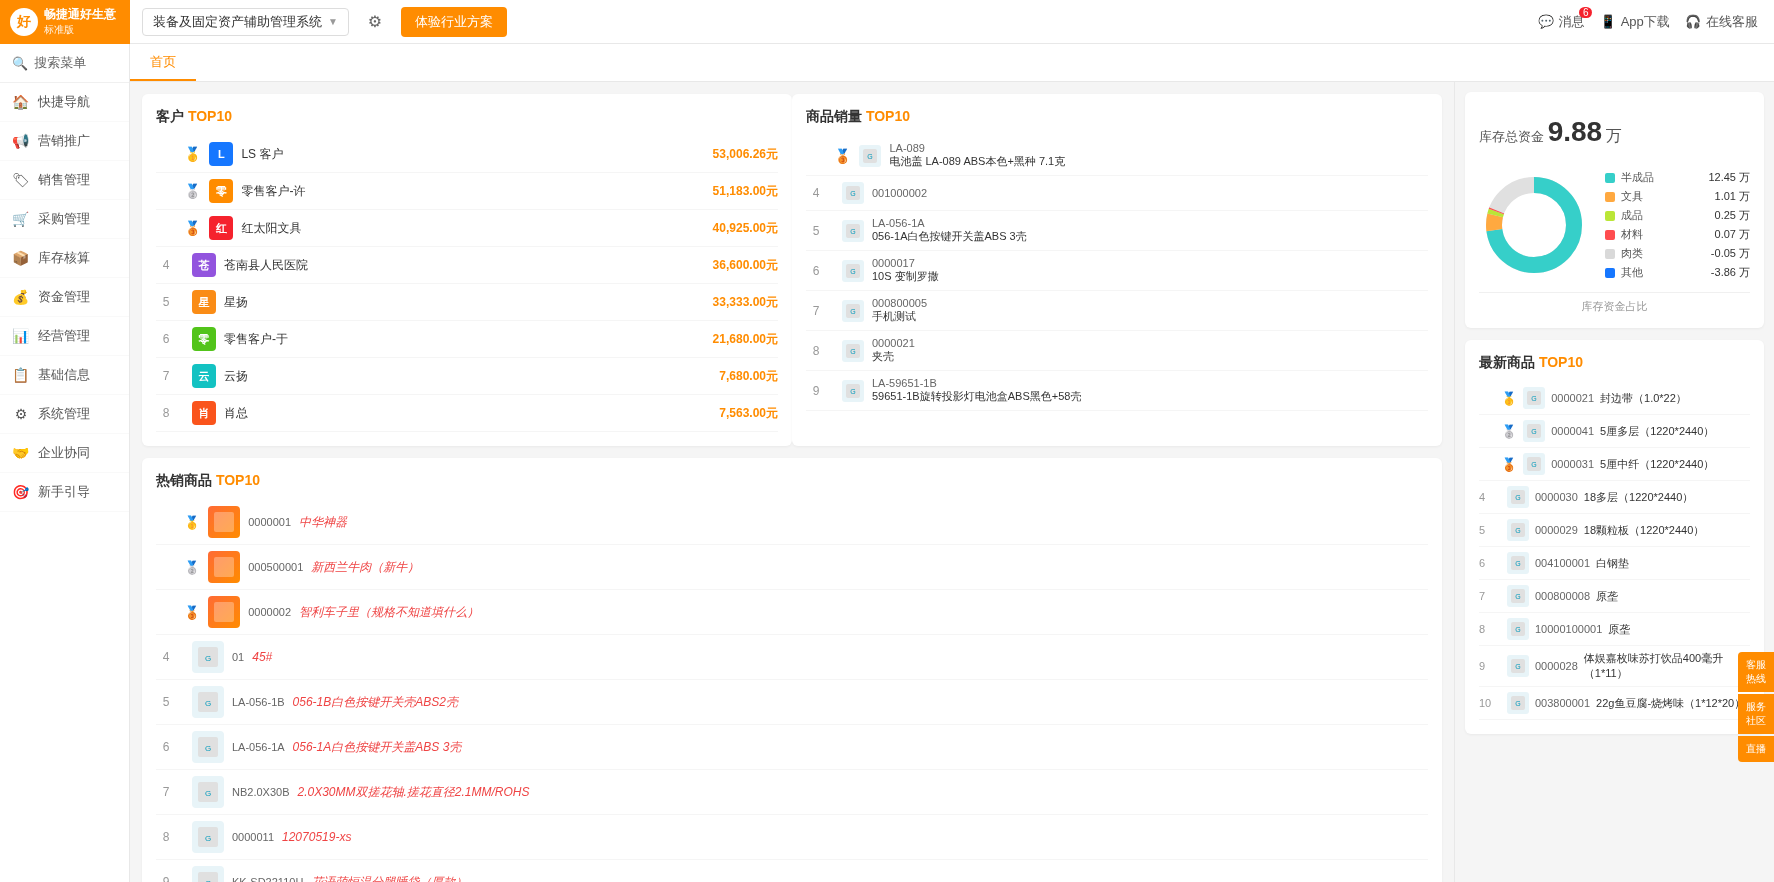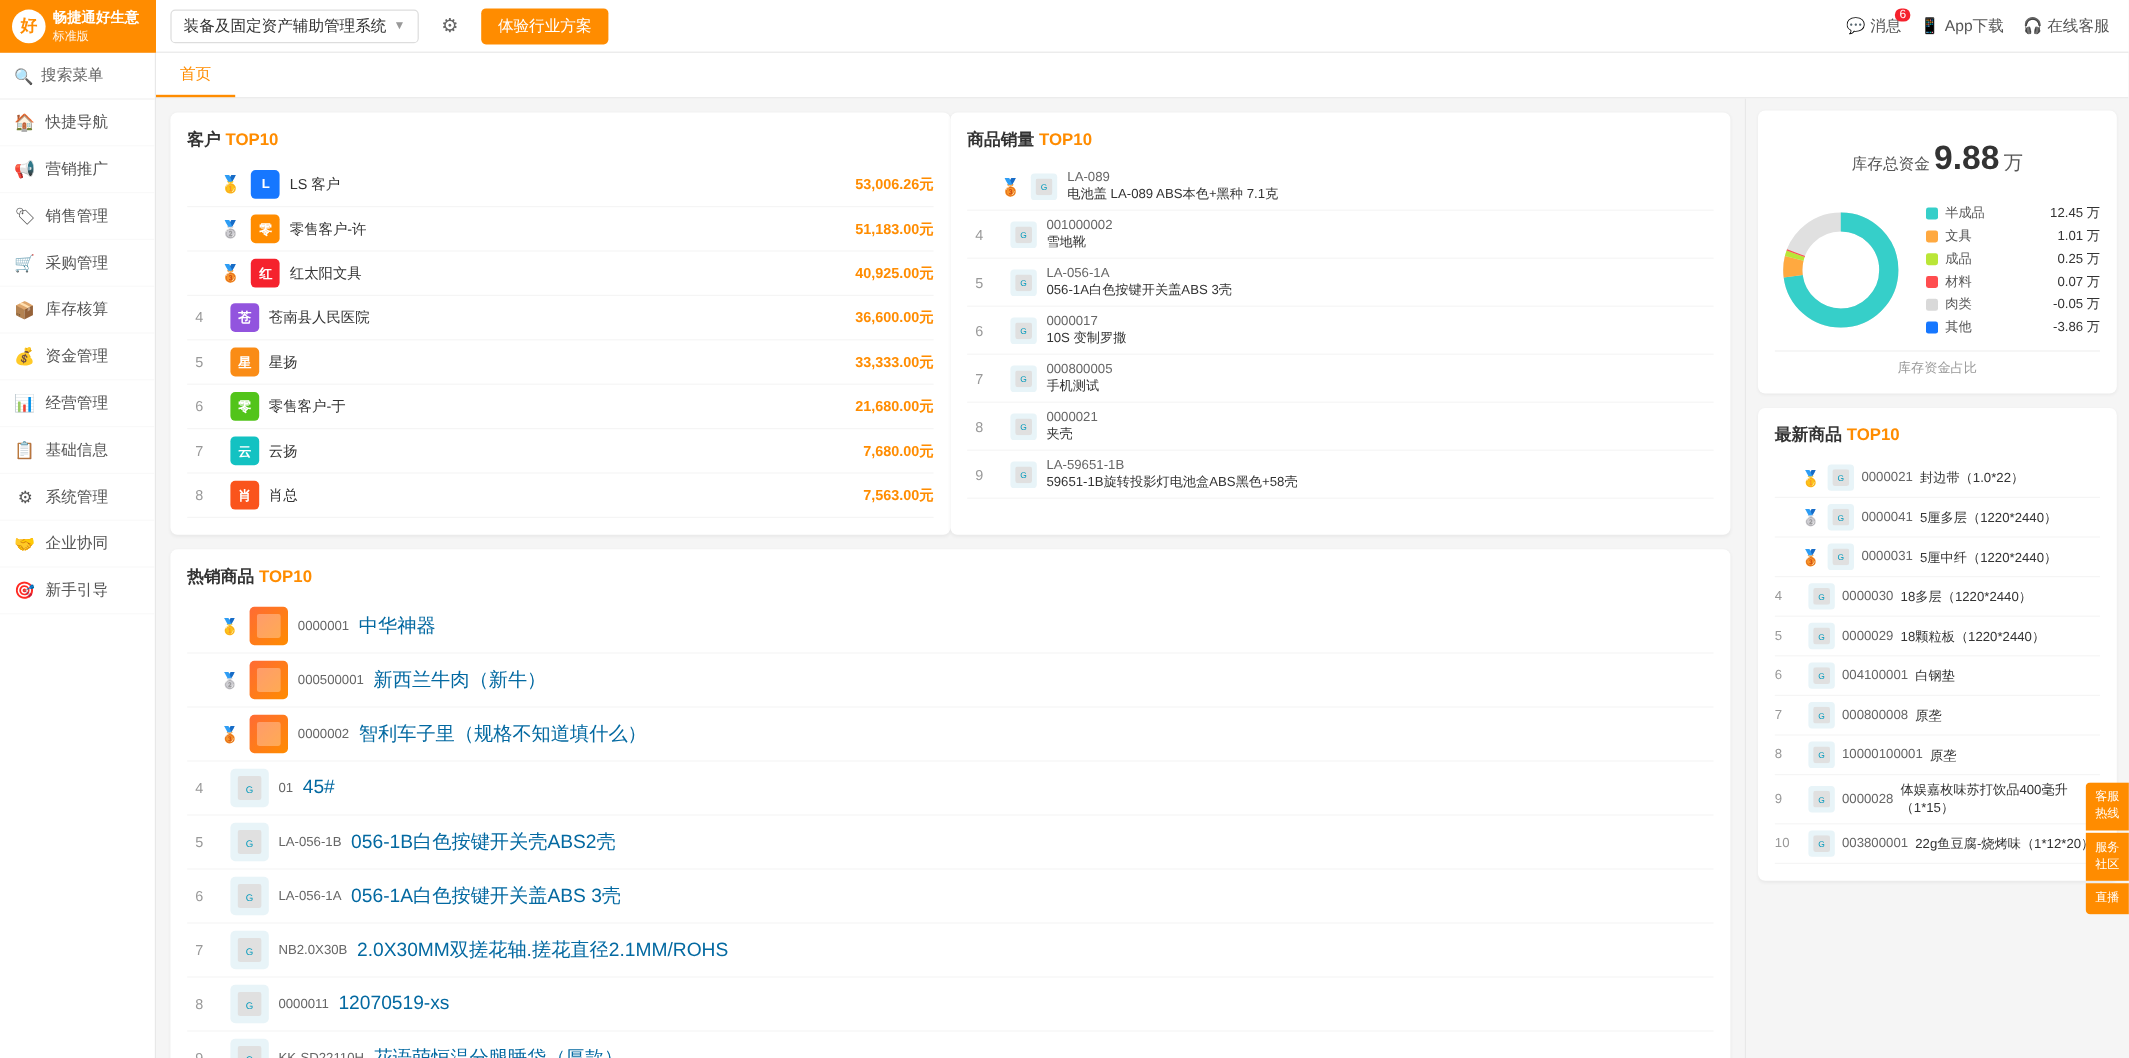--- a/index.html
+++ b/index.html
@@ -232,25 +232,25 @@
     .product-img {
       width: 32px; height: 32px;
       background: #e0e0e0;
       border-radius: 4px;
       flex-shrink: 0;
       display: flex; align-items: center; justify-content: center;
       font-size: 10px; color: #999;
       overflow: hidden;
     }
     .product-code { font-size: 11px; color: #666; }
-    .product-name { font-size: 16px; color: #0369a1; flex: 1; }
+    .product-name { font-size: 12px; color: #ef4444; flex: 1; font-style: italic; }
 
     
     .inventory-total {
-      text-align: center;
+      text-align: left;
       padding: 10px 0;
     }
     .inventory-total .label { font-size: 13px; color: #555; }
     .inventory-total .value { font-size: 28px; font-weight: bold; color: #333; }
     .inventory-total .unit { font-size: 16px; color: #555; }
 
     .donut-chart-container {
       display: flex;
       align-items: center;
       gap: 16px;
@@ -544,21 +544,20 @@
     <span class="rank-num">4</span>
     <span class="rank-medal"></span>
     <div class="lp-img">
       <svg width="14" height="14" viewBox="0 0 14 14">
                       <rect width="14" height="14" rx="2" fill="#e0e0e0"></rect>
                       <text x="7" y="10" text-anchor="middle" font-size="7" fill="#09b">G</text>
                     </svg>
     </div>
     <div style="flex:1;min-width:0;">
       <div style="font-size:11px;color:#666;">001000002</div>
-      <div style="font-size:11px;color:#333;white-space:nowrap;overflow:hidden;text-overflow:ellipsis;">雪地靴</div>
     </div>
   </div>
                 <div class="rank-row">
     <span class="rank-num">5</span>
     <span class="rank-medal"></span>
     <div class="lp-img">
       <svg width="14" height="14" viewBox="0 0 14 14">
                       <rect width="14" height="14" rx="2" fill="#e0e0e0"></rect>
                       <text x="7" y="10" text-anchor="middle" font-size="7" fill="#09b">G</text>
                     </svg>
@@ -912,21 +911,21 @@
               <div class="latest-product-row">
     <span class="lp-num">9</span>
     <span class="lp-medal"></span>
     <div class="lp-img">
       <svg width="14" height="14" viewBox="0 0 14 14">
                     <rect width="14" height="14" rx="2" fill="#e0e0e0"></rect>
                     <text x="7" y="10" text-anchor="middle" font-size="7" fill="#09b">G</text>
                   </svg>
     </div>
     <span class="lp-code">0000028</span>
-    <span class="lp-name">体娱嘉枚味苏打饮品400毫升（1*15）</span>
+    <span class="lp-name">体娱嘉枚味苏打饮品400毫升（1*11）</span>
   </div>
               <div class="latest-product-row">
     <span class="lp-num">10</span>
     <span class="lp-medal"></span>
     <div class="lp-img">
       <svg width="14" height="14" viewBox="0 0 14 14">
                     <rect width="14" height="14" rx="2" fill="#e0e0e0"></rect>
                     <text x="7" y="10" text-anchor="middle" font-size="7" fill="#09b">G</text>
                   </svg>
     </div>

